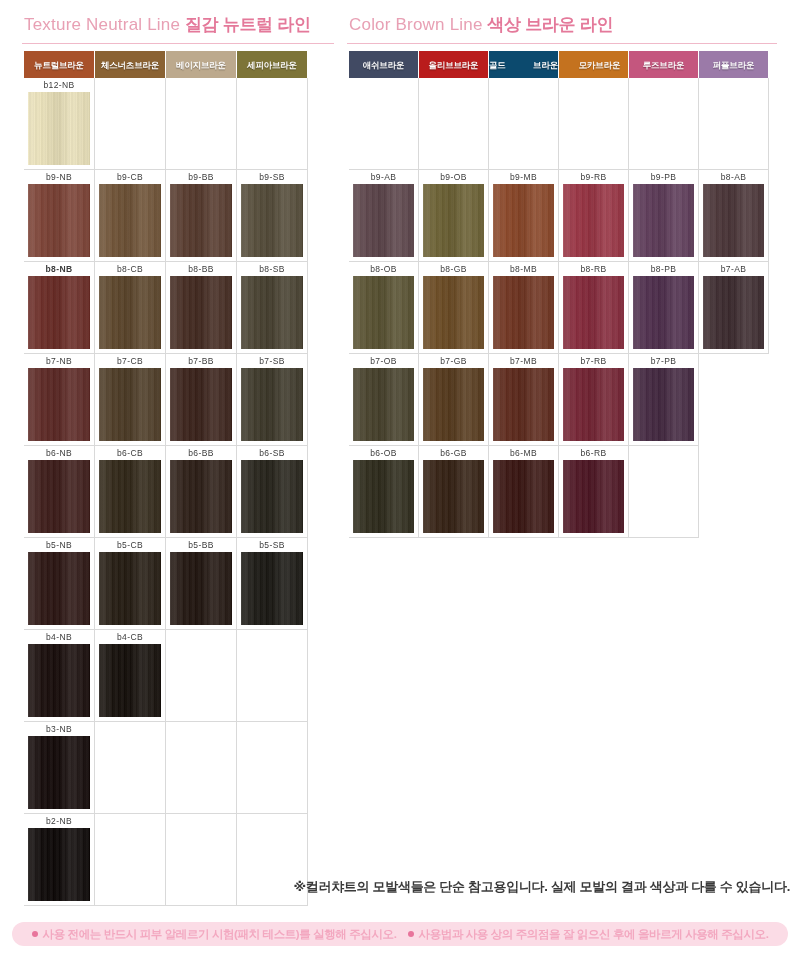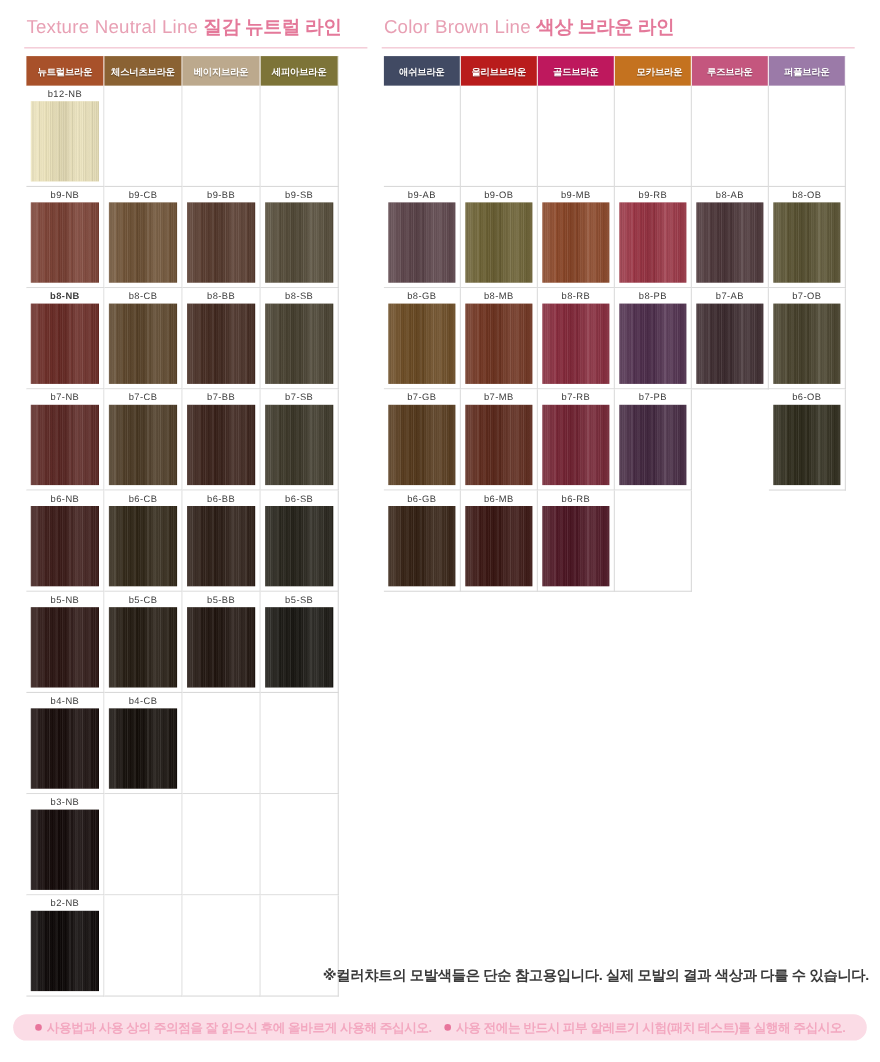--- a/index.html
+++ b/index.html
@@ -398,21 +398,21 @@
 
   <div class="grid tbl-right" id="right-grid" style="grid-template-columns: repeat(6, 70px);">
       <div class="hdr" style="background: rgb(65, 74, 99);">
         <span>애쉬</span>
         <span>브라운</span>
       </div>
       <div class="hdr" style="background: #b91c1c;">
         <span>올리브</span>
         <span>브라운</span>
       </div>
-      <div class="hdr" style="background: #be185d;">
+      <div class="hdr" style="background: #0c4a6e; justify-content: space-between;">
         <span>골드</span>
         <span>브라운</span>
       </div>
       <div class="hdr" style="background: rgb(196, 114, 31); padding-left: 12px;">
         <span>모카</span>
         <span>브라운</span>
       </div>
       <div class="hdr" style="background: rgb(196, 86, 126);">
         <span>루즈</span>
         <span>브라운</span>
@@ -457,20 +457,26 @@
           <div class="sheen"></div>
         </div>
       </div>
       <div class="cell" style="height: 92px;">
         <div class="cell-label">b9-RB</div>
         <div class="swatch" style="background: rgb(153, 50, 66);">
           <div class="sheen"></div>
         </div>
       </div>
       <div class="cell" style="height: 92px;">
+        <div class="cell-label">b9-PB</div>
+        <div class="swatch" style="background: rgb(93, 58, 88);">
+          <div class="sheen"></div>
+        </div>
+      </div>
+      <div class="cell" style="height: 92px;">
         <div class="cell-label">b8-AB</div>
         <div class="swatch" style="background: rgb(74, 52, 55);">
           <div class="sheen"></div>
         </div>
       </div>
       <div class="cell" style="height: 92px;">
         <div class="cell-label">b8-OB</div>
         <div class="swatch" style="background: rgb(88, 81, 48);">
           <div class="sheen"></div>
         </div>
@@ -561,23 +567,23 @@
         </div>
       </div>
       <div class="cell empty-cell" style="height: 92px;">
         <div class="cell-label"></div>
       </div>
     </div>
 
   <div class="note">※컬러챠트의 모발색들은 단순 참고용입니다. 실제 모발의 결과 색상과 다를 수 있습니다.</div>
 
   <div class="banner">
+    <div class="banner-item">
+      <span class="bullet"></span>
+      <span>사용 전에는 반드시 피부 알레르기 시험(패치 테스트)를 실행해 주십시오.</span>
+    </div>
     <div class="banner-item">
       <span class="bullet"></span>
       <span>사용법과 사용 상의 주의점을 잘 읽으신 후에 올바르게 사용해 주십시오.</span>
     </div>
-    <div class="banner-item">
-      <span class="bullet"></span>
-      <span>사용 전에는 반드시 피부 알레르기 시험(패치 테스트)를 실행해 주십시오.</span>
-    </div>
   </div>
 
 </div>
 
 </body></html>

